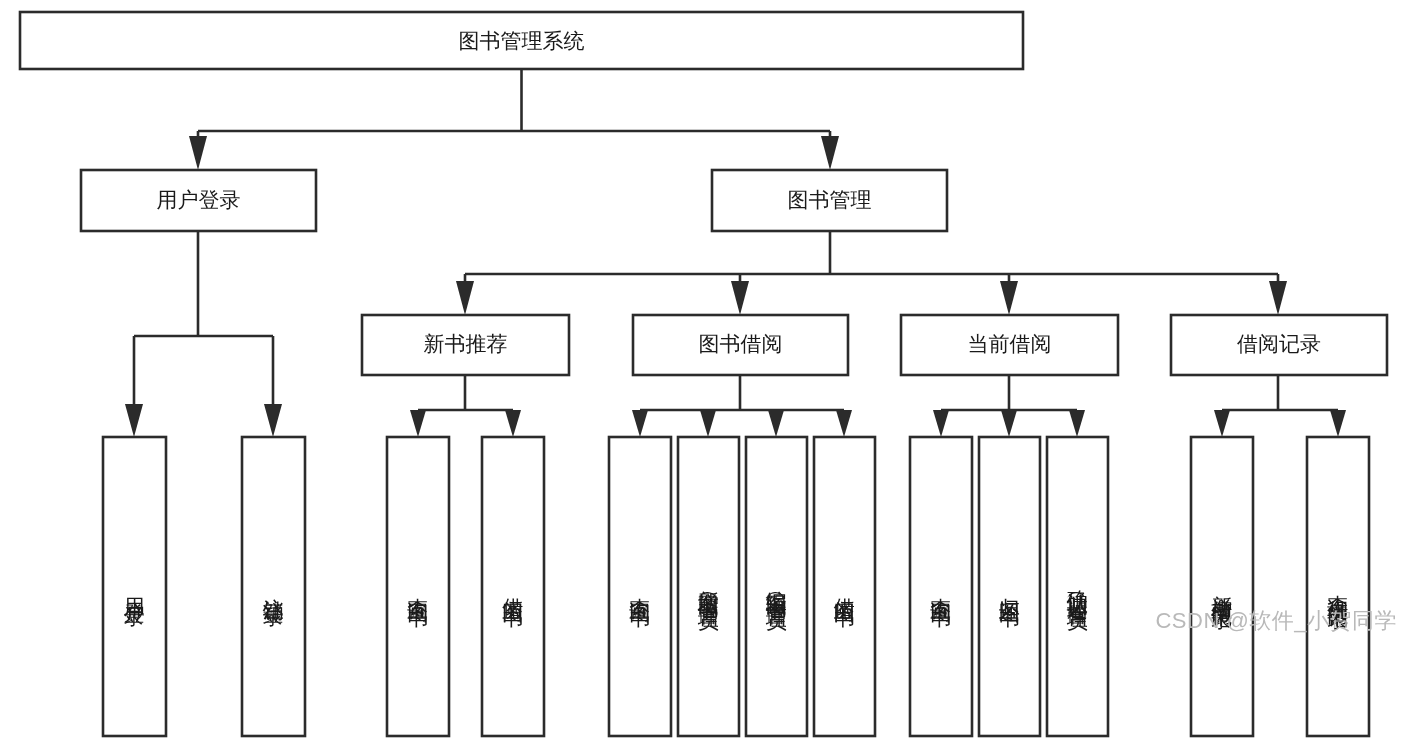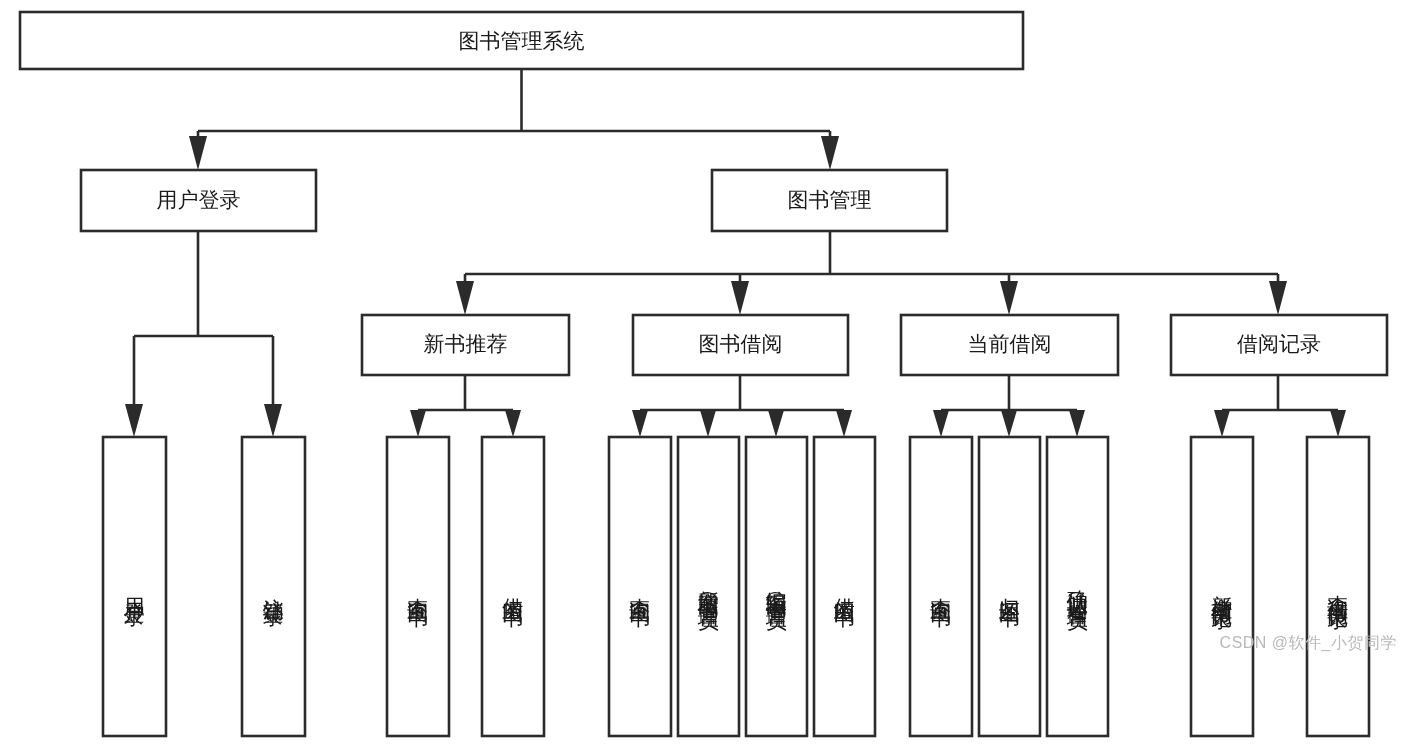--- a/index.html
+++ b/index.html
@@ -61,23 +61,23 @@
     display: flex;
     align-items: center;
     justify-content: center;
     text-align: center;
     white-space: normal;
     user-select: none;
   }
   .watermark {
     position: absolute;
     right: 8px;
-    bottom: 6px;
-    font-family: "Liberation Sans", "DejaVu Sans", sans-serif;
-    font-size: 16px;
+    bottom: 24px;
+    font-family: "Liberation Sans", "DejaVu Sans", sans-serif;
+    font-size: 22px;
     color: #b9b9b9;
     white-space: nowrap;
     letter-spacing: 0.5px;
   }
 </style>
 </head>
 <body>
 
 <div id="diagram-root">
 

